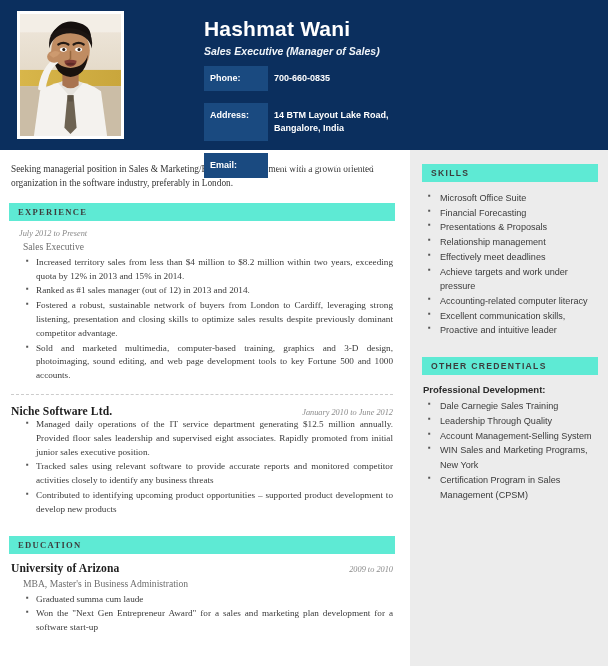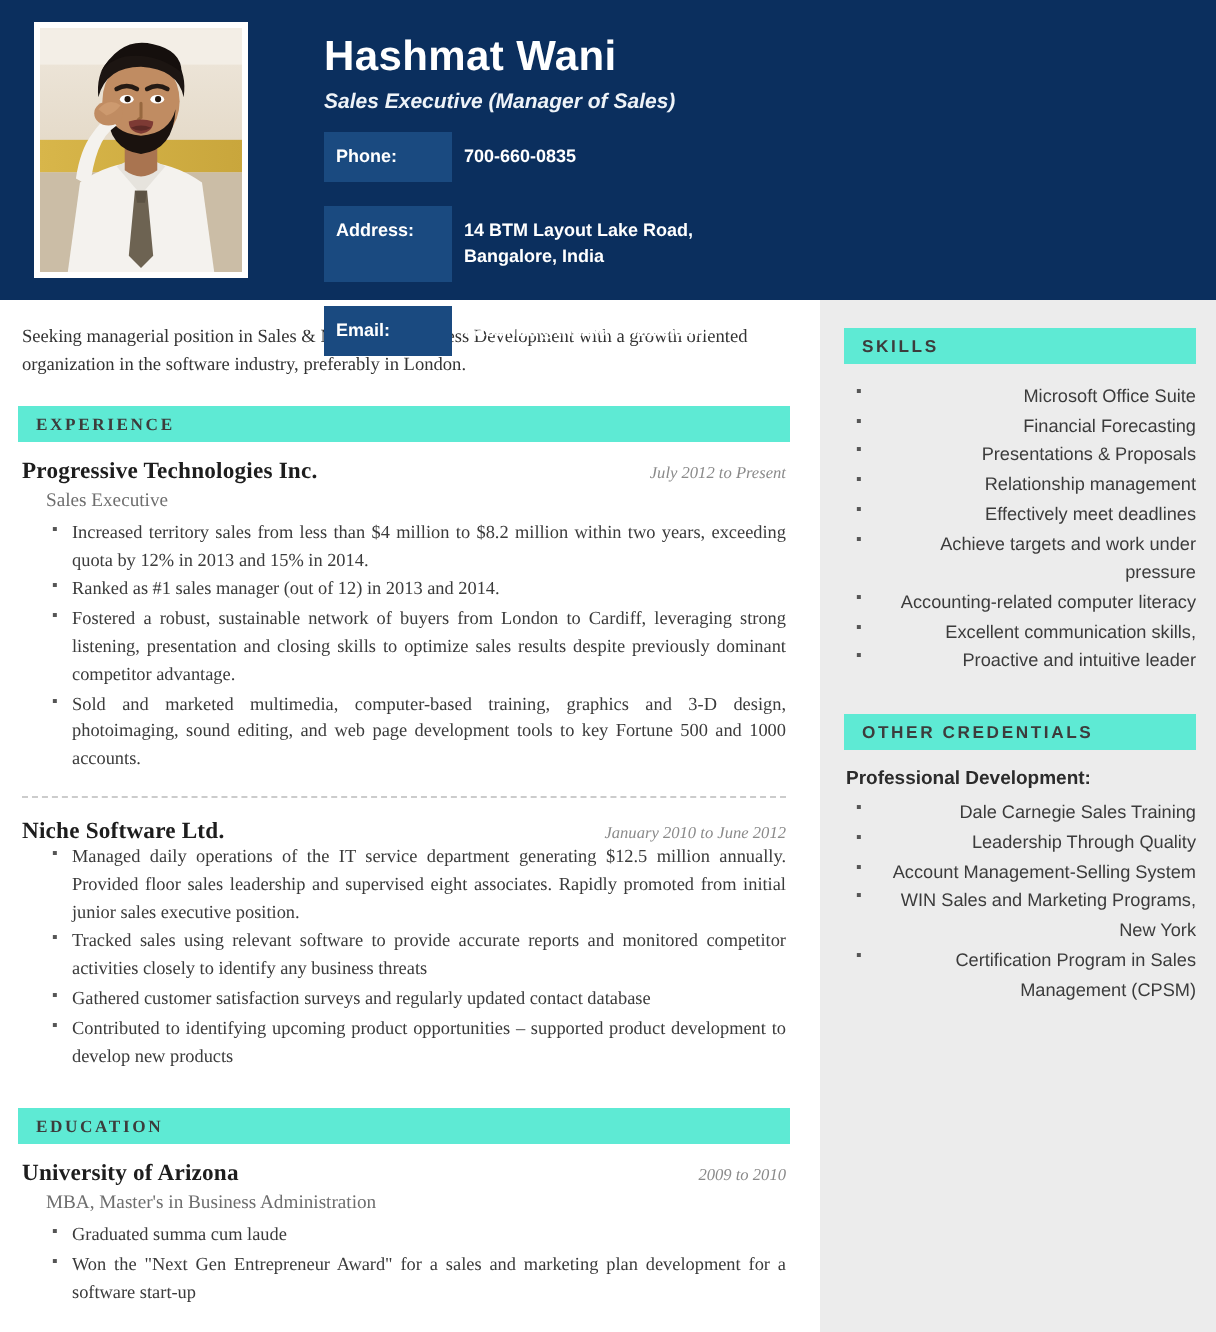--- a/index.html
+++ b/index.html
@@ -23,20 +23,21 @@
   }
 
   
   .header {
     position: relative;
     height: 150px;
     background: #0b2f5e;
     padding: 11px 0 0 17px;
     display: flex;
     align-items: flex-start;
+    gap: 42px;
   }
   .photo-frame {
     width: 107px;
     height: 128px;
     background: #ffffff;
     padding: 3px;
     flex: 0 0 auto;
   }
   .photo {
     width: 100%;
@@ -186,21 +187,20 @@
     margin: 0;
     padding: 0 0 0 4px;
     list-style: none;
   }
   ul.side-list li {
     font-size: 9.1px;
     line-height: 1.62;
     color: #3b3b3b;
     position: relative;
     padding-left: 14px;
-    text-align: right;
   }
   ul.side-list li::before {
     content: "\25AA";
     position: absolute;
     left: 2px;
     top: -1px;
     font-size: 8px;
     color: #555555;
   }
   .side-sub {
@@ -307,21 +307,20 @@
   <div class="body-cols">
 
     <div class="col-main">
 
       <p class="summary">Seeking managerial position in Sales &amp; Marketing/Business Development with a growth oriented organization in the software industry, preferably in London.</p>
 
       <div class="sec-bar">EXPERIENCE</div>
 
       <div class="entry">
         <div class="entry-head">
-          <span class="org">Progressive Technologies Inc.</span>
           <span class="dates">July 2012 to Present</span>
         </div>
         <div class="role">Sales Executive</div>
         <ul class="bullets">
           <li>Increased territory sales from less than $4 million to $8.2 million within two years, exceeding quota by 12% in 2013 and 15% in 2014.</li>
           <li>Ranked as #1 sales manager (out of 12) in 2013 and 2014.</li>
           <li>Fostered a robust, sustainable network of buyers from London to Cardiff, leveraging strong listening, presentation and closing skills to optimize sales results despite previously dominant competitor advantage.</li>
           <li>Sold and marketed multimedia, computer-based training, graphics and 3-D design, photoimaging, sound editing, and web page development tools to key Fortune 500 and 1000 accounts.</li>
         </ul>
       </div>
@@ -329,21 +328,20 @@
       <hr class="divider">
 
       <div class="entry">
         <div class="entry-head">
           <span class="org">Niche Software Ltd.</span>
           <span class="dates">January 2010 to June 2012</span>
         </div>
         <ul class="bullets">
           <li>Managed daily operations of the IT service department generating $12.5 million annually. Provided floor sales leadership and supervised eight associates. Rapidly promoted from initial junior sales executive position.</li>
           <li>Tracked sales using relevant software to provide accurate reports and monitored competitor activities closely to identify any business threats</li>
-          <li>Gathered customer satisfaction surveys and regularly updated contact database</li>
           <li>Contributed to identifying upcoming product opportunities – supported product development to develop new products</li>
         </ul>
       </div>
 
       <div class="sec-bar sec-gap">EDUCATION</div>
 
       <div class="entry">
         <div class="entry-head">
           <span class="org">University of Arizona</span>
           <span class="dates">2009 to 2010</span>

